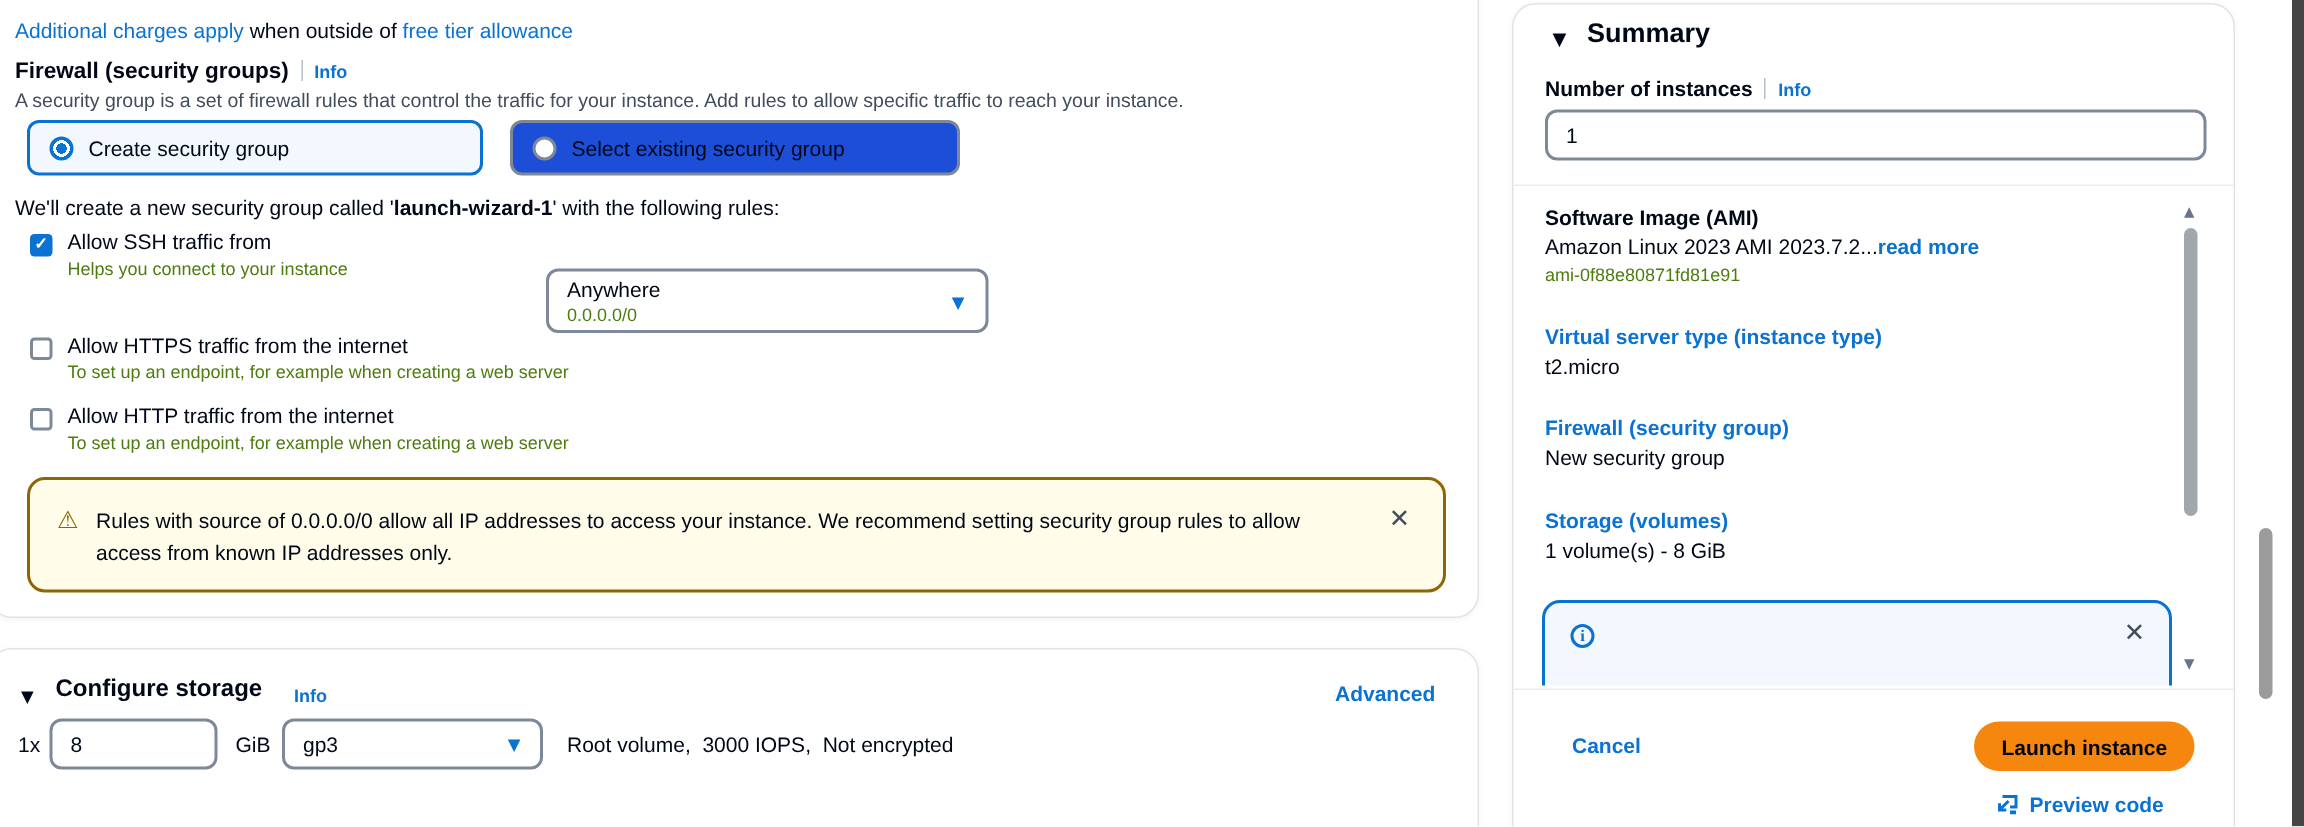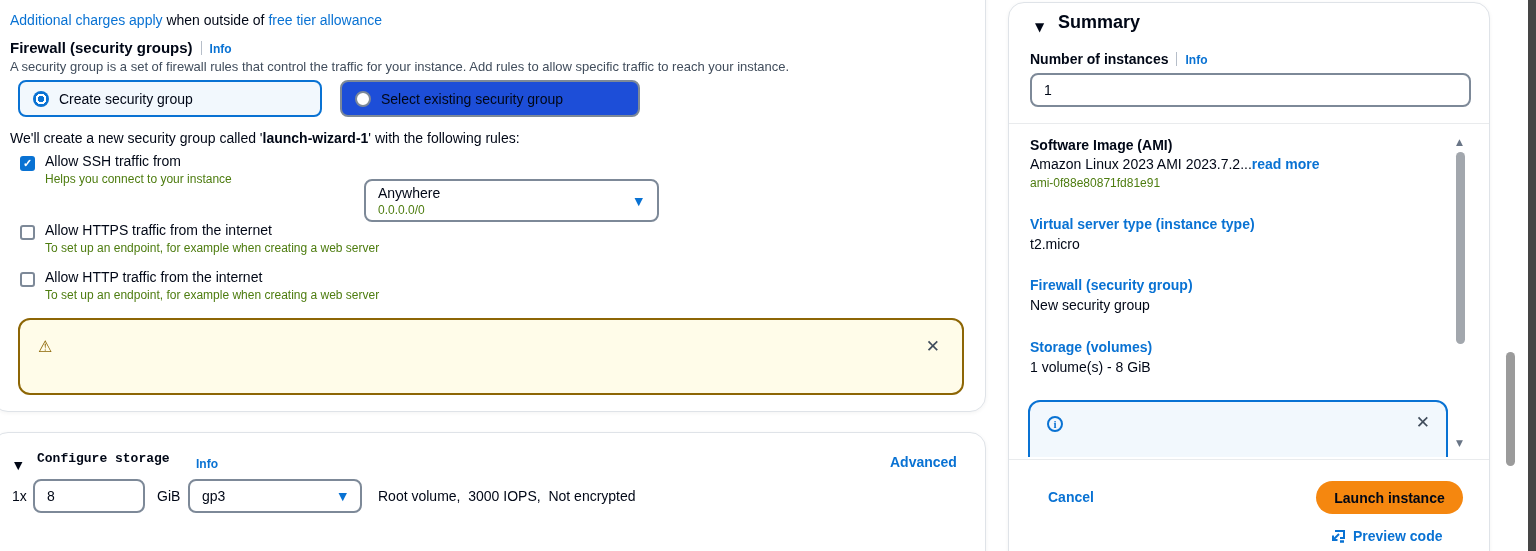--- a/index.html
+++ b/index.html
@@ -48,21 +48,21 @@
     color:#0972d3; font-size:11px; font-weight:700; text-align:center; line-height:13px; font-family:"Liberation Serif",serif;
   }
   .closex { color:#414d5c; font-size:17px; font-family:"DejaVu Sans",sans-serif; cursor:pointer; line-height:1; }
   .btn-primary {
     position:absolute; background:#f5870f; border:none; border-radius:17px; cursor:pointer;
     font-family:"Liberation Sans",sans-serif; font-size:14px; font-weight:700; color:#000716;
   }
   .scroll-thumb { position:absolute; background:#a2a7ad; border-radius:5px; cursor:pointer; }
   .scroll-arrow { position:absolute; color:#697586; font-size:9px; font-family:"DejaVu Sans",sans-serif; cursor:pointer; }
   .pre { white-space:pre; }
-  .hdr-title { font-weight:700; font-size:13px; color:#000716; cursor:pointer;font-family:Liberation Mono, monospace; }
+  .hdr-title { font-weight:700; font-size:16px; color:#000716; cursor:pointer; }
 </style>
 </head>
 <body>
 
 <div class="root">
 
   <div class="card" style="left:-8px; top:-24px; width:994px; height:436px;"></div>
 
   <div class="abs" style="left:10px; top:39px; font-size:15px;">
     <span class="b">Firewall (security groups)</span><span class="sep"></span><a class="link b fs12">Info</a>
@@ -99,20 +99,21 @@
   <span class="cb off" style="left:20px; top:225px;"></span>
   <div class="abs fs14" style="left:45px; top:222px;">Allow HTTPS traffic from the internet</div>
   <div class="abs fs12 gray" style="left:45px; top:241px;">To set up an endpoint, for example when creating a web server</div>
 
   <span class="cb off" style="left:20px; top:272px;"></span>
   <div class="abs fs14" style="left:45px; top:269px;text-align:right;">Allow HTTP traffic from the internet</div>
   <div class="abs fs12 gray" style="left:45px; top:288px;">To set up an endpoint, for example when creating a web server</div>
 
   <div class="warnbox" style="left:18px; top:318px; width:946px; height:77px;">
     <span class="abs" style="left:18px; top:17px; color:#8d6605; font-size:16px; font-family:'DejaVu Sans',sans-serif;">⚠</span>
+    <div class="abs fs14" style="left:44px; top:17px; width:844px; line-height:21px;">Rules with source of 0.0.0.0/0 allow all IP addresses to access your instance. We recommend setting security group rules to allow access from known IP addresses only.</div>
     <span class="abs closex" style="right:22px; top:18px;">✕</span>
   </div>
 
   <div class="card" style="left:-8px; top:432px; width:994px; height:200px;"></div>
 
   <div class="abs" style="left:14px; top:455px;"><span class="tri">▼</span></div>
   <div class="abs hdr-title" style="left:37px; top:451px;">Configure storage</div>
   <a class="abs link b fs12" style="left:196px; top:457px;">Info</a>
   <a class="abs link b fs14" style="left:890px; top:454px;">Advanced</a>
 

